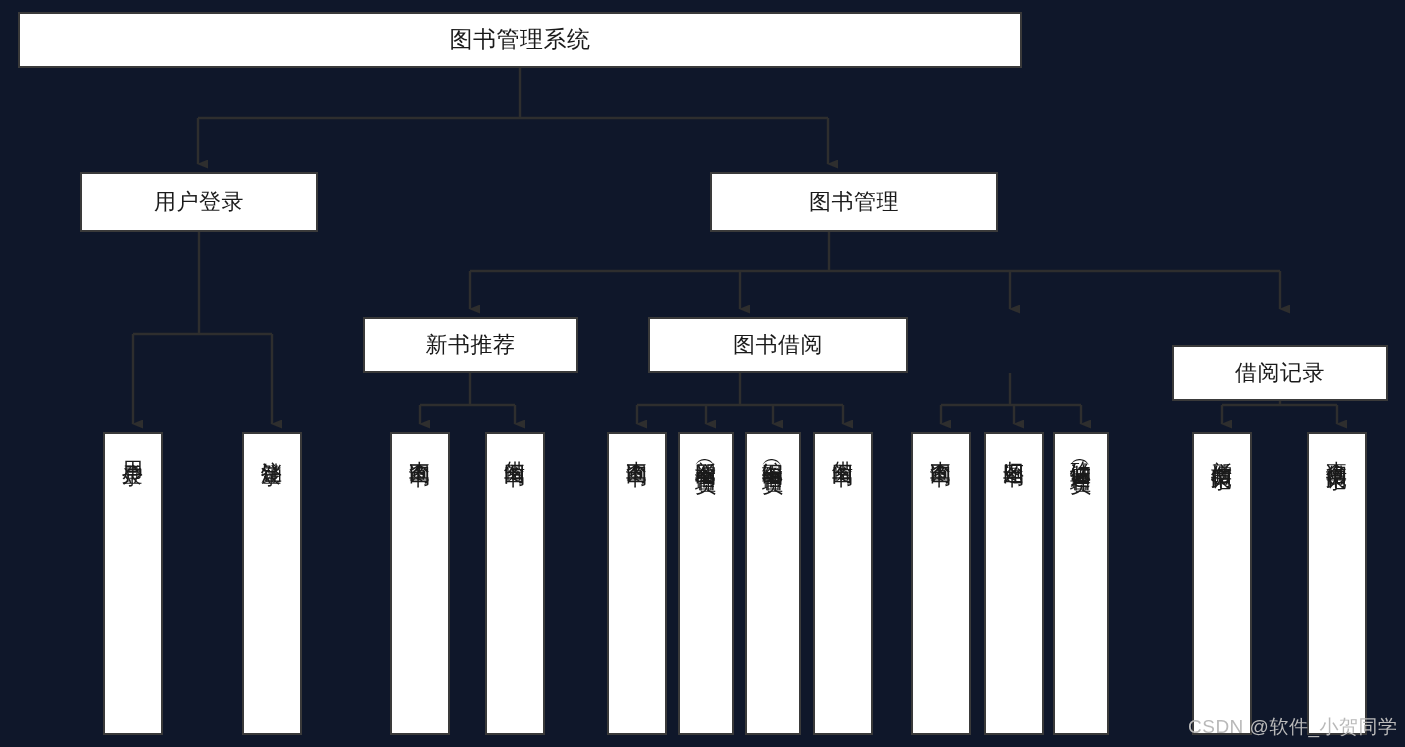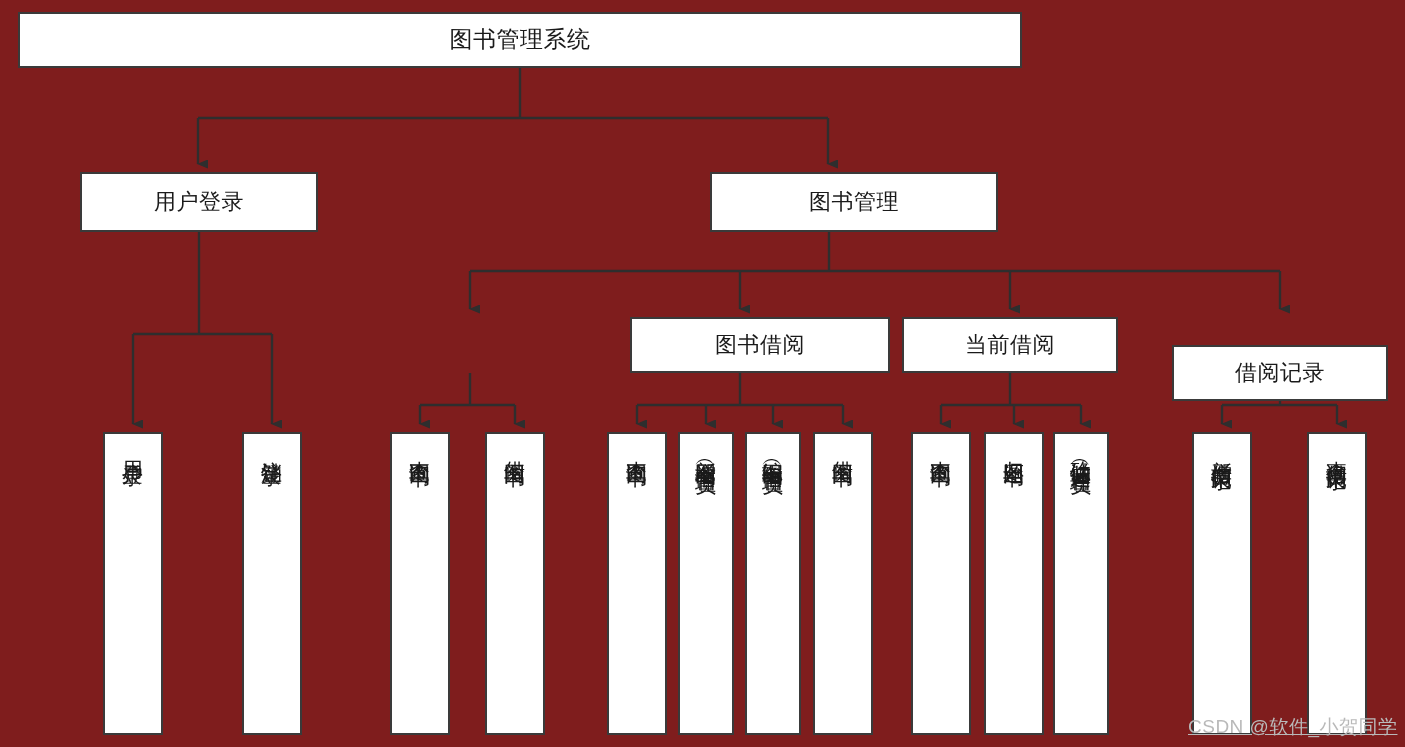--- a/index.html
+++ b/index.html
@@ -8,21 +8,21 @@
     padding: 0;
     background: #ffffff;
   }
   body {
     font-family: "Liberation Sans", "DejaVu Sans", sans-serif;
   }
   #diagram-root {
     position: relative;
     width: 1405px;
     height: 747px;
-    background: #7f1d1d;
+    background: #0f172a;
     overflow: hidden;
   }
   svg.connectors {
     position: absolute;
     left: 0;
     top: 0;
     width: 1405px;
     height: 747px;
     pointer-events: none;
   }
@@ -66,21 +66,20 @@
     max-height: 280px;
   }
   .watermark {
     position: absolute;
     left: 1188px;
     top: 714px;
     font-size: 19px;
     color: #b9b9b9;
     white-space: nowrap;
     letter-spacing: 0.5px;
-    text-decoration: underline;
   }
 </style>
 </head>
 <body>
 
 <div id="diagram-root">
 
   <svg class="connectors" viewBox="0 0 1405 747" xmlns="http://www.w3.org/2000/svg">
     <defs>
       <marker id="arrowhead" markerWidth="9" markerHeight="11" refX="4.5" refY="10" orient="auto" markerUnits="userSpaceOnUse">
@@ -136,25 +135,25 @@
     <span class="node-label">图书管理系统</span>
   </div>
 
   <div class="node horiz" style="left:80px; top:172px; width:238px; height:60px;">
     <span class="node-label">用户登录</span>
   </div>
   <div class="node horiz" style="left:710px; top:172px; width:288px; height:60px;">
     <span class="node-label">图书管理</span>
   </div>
 
-  <div class="node horiz" style="left:630px; top:317px; width:260px; height:56px;align-items:center;">
+  <div class="node horiz" style="left:363px; top:317px; width:215px; height:56px;">
+    <span class="node-label">新书推荐</span>
+  </div>
+  <div class="node horiz" style="left:648px; top:317px; width:260px; height:56px;align-items:center;">
     <span class="node-label">图书借阅</span>
-  </div>
-  <div class="node horiz" style="left:902px; top:317px; width:216px; height:56px;">
-    <span class="node-label">当前借阅</span>
   </div>
   <div class="node horiz" style="left:1172px; top:317px; width:216px; height:56px;margin-top:28px;">
     <span class="node-label">借阅记录</span>
   </div>
 
   <div class="node vert" style="left:103px; top:432px; width:60px; height:303px;">
     <span class="node-label">用户登录</span>
   </div>
   <div class="node vert" style="left:242px; top:432px; width:60px; height:303px;">
     <span class="node-label">注销登录</span>

